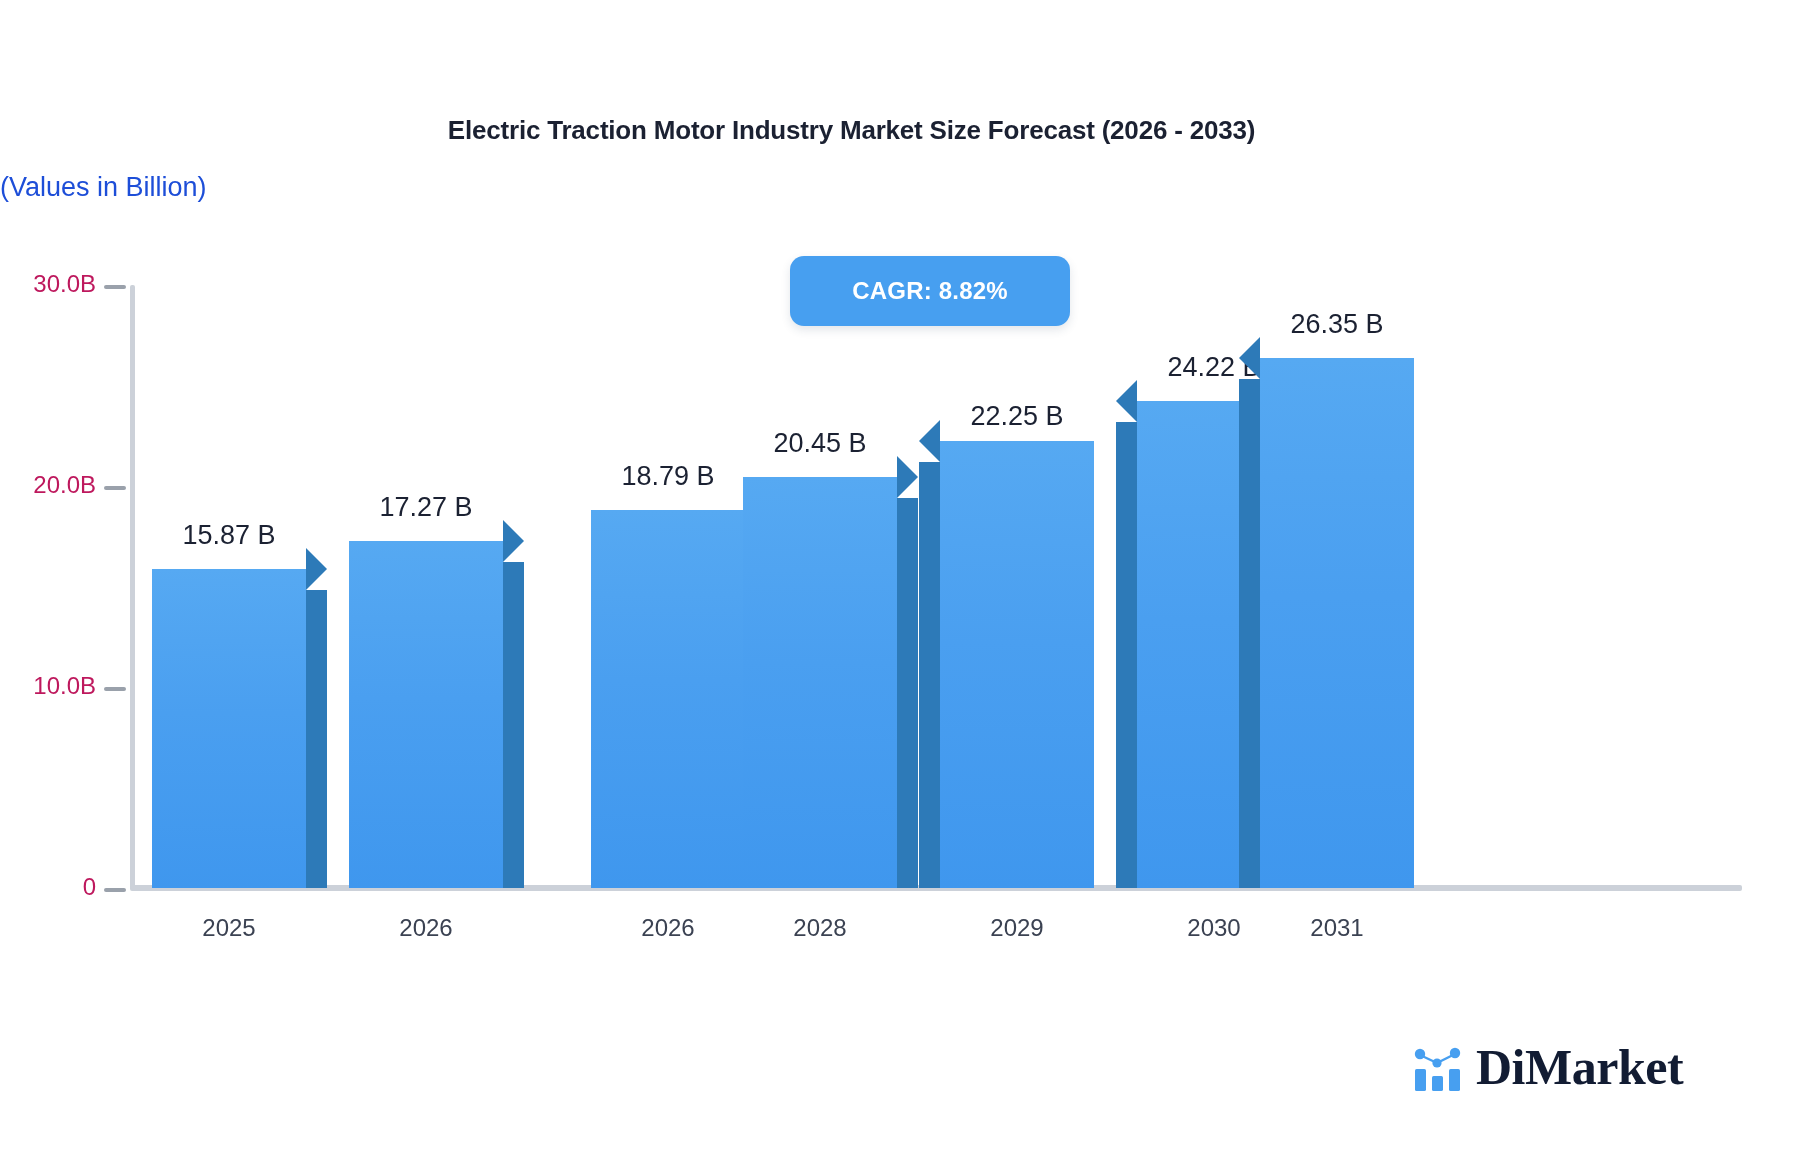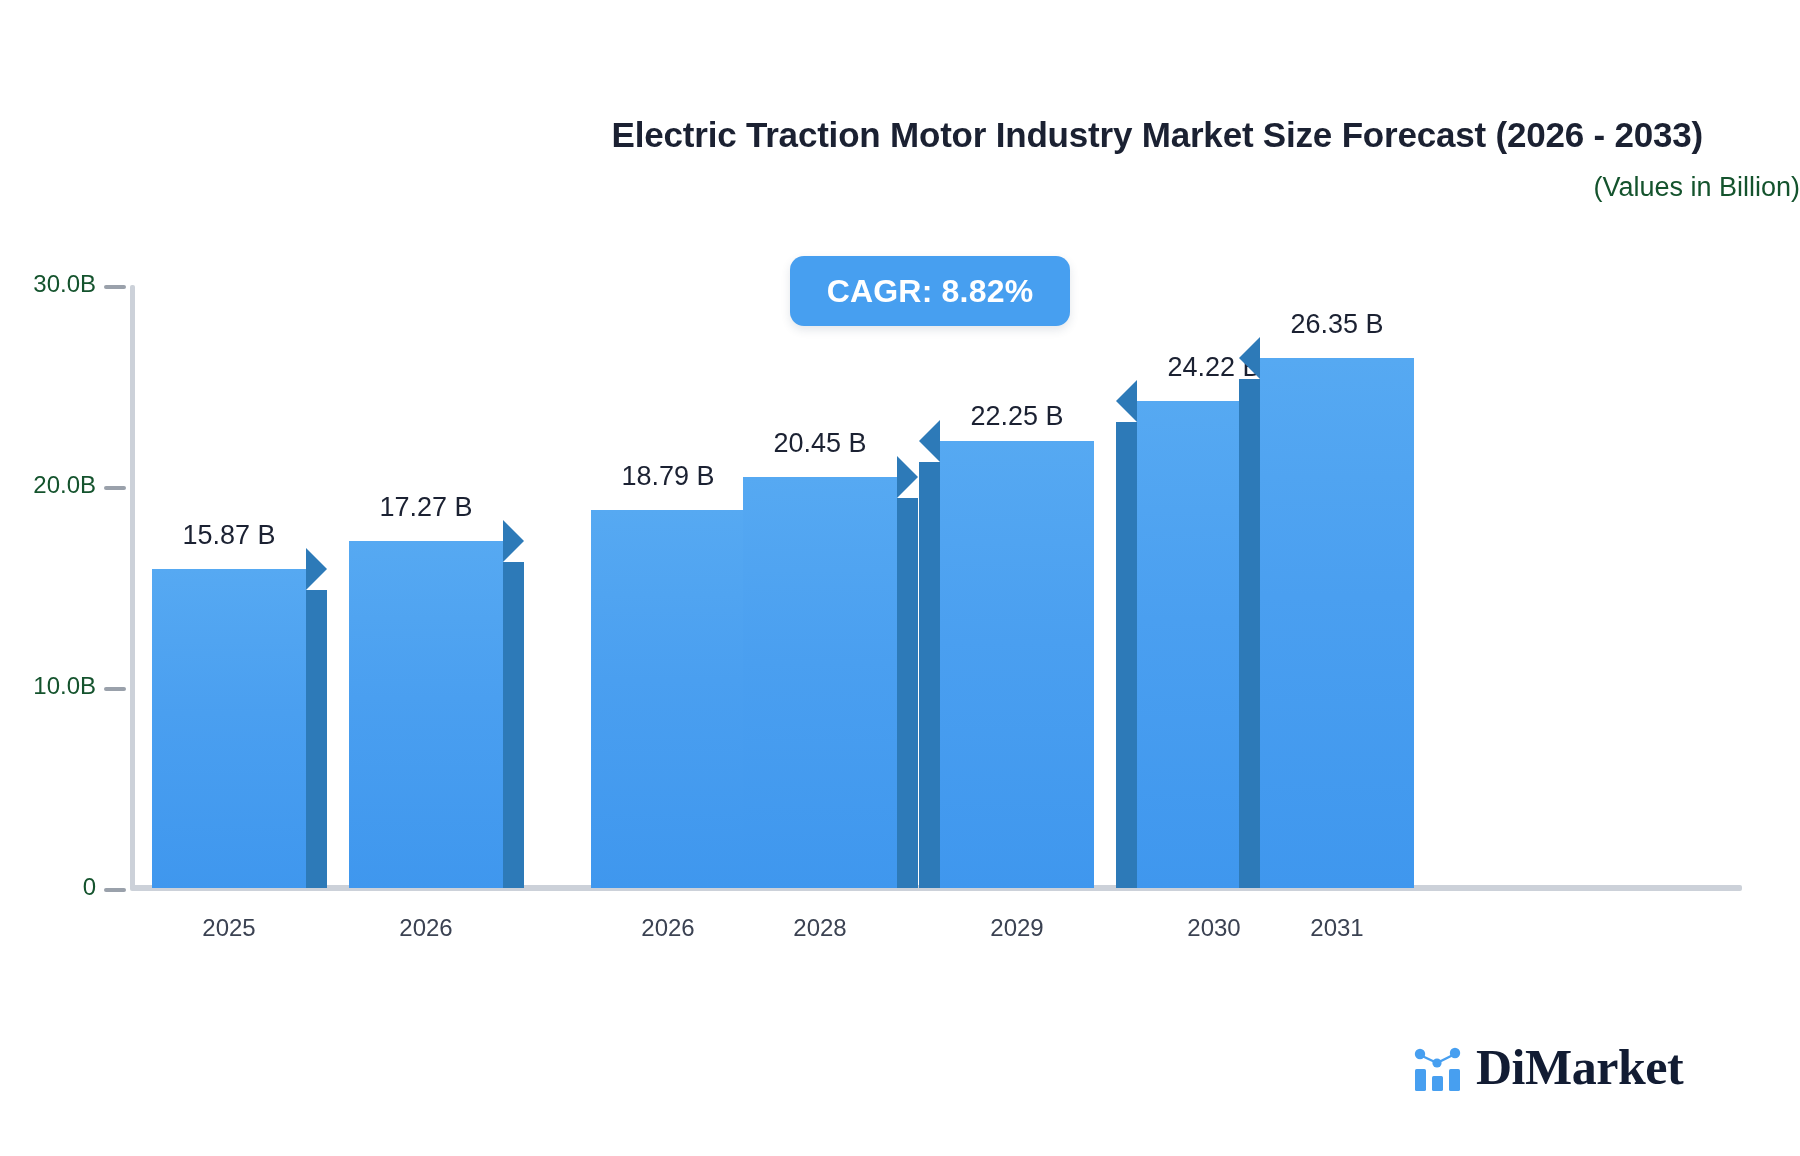--- a/index.html
+++ b/index.html
@@ -11,51 +11,51 @@
     font-family: "Liberation Sans", sans-serif;
     overflow: hidden;
     position: relative;
   }
 
   
   #chart-title {
     position: absolute;
     left: 0; top: 115px;
     width: 1703px;
-    text-align: right;
-    font-size: 35px;
+    text-align: center;
+    font-size: 26px;
     font-weight: bold;
     color: #1b2132;
     letter-spacing: -0.2px;
   }
   #chart-subtitle {
     position: absolute;
     left: 0; top: 172px;
     width: 1800px;
-    text-align: right;
+    text-align: left;
     font-size: 27px;
     font-weight: normal;
-    color: #14532d;
+    color: #1d4ed8;
   }
 
   
   #cagr-badge {
     position: absolute;
     left: 790px; top: 256px;
     width: 280px; height: 70px;
     border-radius: 14px;
     background: #479ff0;
     display: flex;
     align-items: center;
     justify-content: center;
     box-shadow: 0 4px 10px rgba(40,60,90,0.13);
   }
   #cagr-badge .cagr-text {
     color: #ffffff;
-    font-size: 32px;
+    font-size: 24px;
     font-weight: bold;
     letter-spacing: 0.2px;
   }
 
   
   #plot {
     position: absolute;
     left: 0; top: 0;
     width: 1800px; height: 1156px;
   }
@@ -78,21 +78,21 @@
     position: absolute;
     left: 0;
     width: 132px;
     height: 2px;
   }
   .y-tick-label {
     position: absolute;
     right: 36px;
     top: -15px;
     font-size: 24px;
-    color: #14532d;
+    color: #be185d;
     white-space: nowrap;
   }
   .y-tick-mark {
     position: absolute;
     right: 6px;
     top: 0px;
     width: 22px;
     height: 4px;
     background: #9aa1ab;
     border-radius: 2px;

